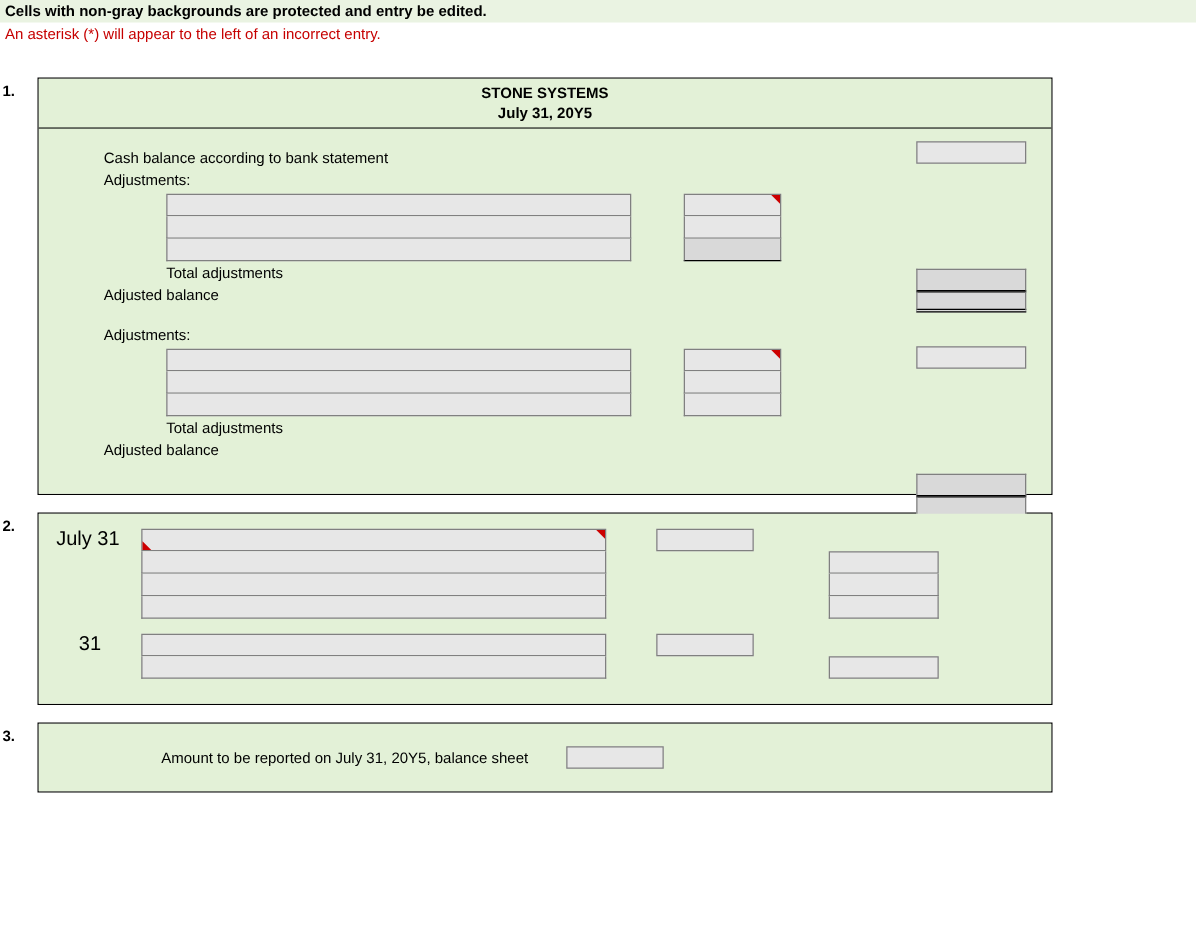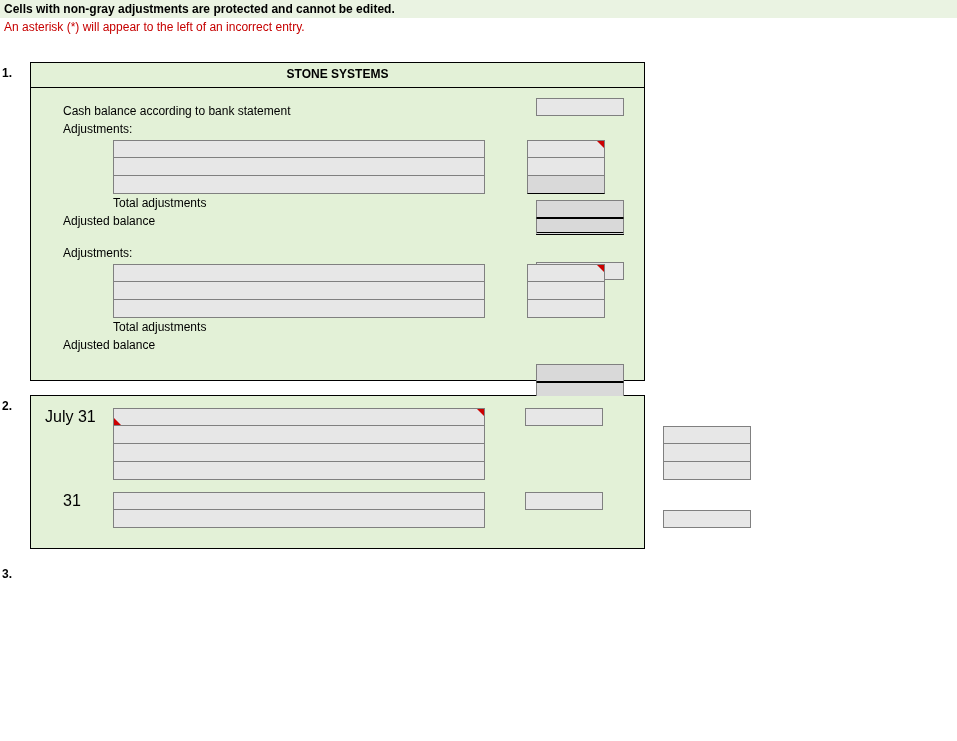--- a/index.html
+++ b/index.html
@@ -33,34 +33,34 @@
     margin-bottom: 14px;
   }
   .prob-num {
     width: 30px;
     font-weight: bold;
     font-size: 12px;
     padding-top: 4px;
     padding-left: 2px;
   }
   .panel {
-    width: 615px;
+    width: 812px;
     border: 1px solid #000;
   }
   .panel-header {
     background: #e3f1d7;
     border-bottom: 1px solid #000;
     text-align: center;
     font-weight: bold;
     padding: 4px 0 4px 0;
     line-height: 1.3;
   }
   .panel-body {
     background: #e3f1d7;
-    padding: 8px 12px 14px 4px;
+    padding: 8px 12px 14px 24px;
     position: relative;
   }
   .label {
     font-size: 12px;
     color: #000;
     margin: 2px 0 4px 0;
   }
   .indent1 { padding-left: 28px; }
   .indent3 { padding-left: 78px; }
   
@@ -142,30 +142,31 @@
     display: flex;
     align-items: center;
     gap: 30px;
     padding: 6px 0 6px 86px;
   }
   .panel-body.s3 { padding: 12px; }
 </style>
 </head>
 <body>
 
-<div class="topbar1">Cells with non-gray adjustments are protected and cannot be edited.</div>
+<div class="topbar1">Cells with non-gray backgrounds are protected and entry be edited.</div>
 <div class="topbar2">An asterisk (*) will appear to the left of an incorrect entry.</div>
 
 <div class="work-area">
 
   <div class="problem-row">
     <div class="prob-num">1.</div>
     <div class="panel">
       <div class="panel-header">
         <div>STONE SYSTEMS</div>
+        <div>July 31, 20Y5</div>
       </div>
       <div class="panel-body" style="padding-bottom:24px;">
 
         <div style="height:6px;"></div>
         <div class="label indent1">Cash balance according to bank statement</div>
         <span class="cell amt-lg right-cell" style="top:10px;"></span>
 
         <div class="label indent1">Adjustments:</div>
 
         <div class="adj-line">
@@ -277,15 +278,23 @@
             <div></div>
             <div></div>
           <span class="cell amt-lg"></span>
         </div>
       </div>
     </div>
   </div>
 
   <div class="problem-row">
     <div class="prob-num">3.</div>
+    <div class="panel">
+      <div class="panel-body s3">
+        <div class="s3-row">
+          <div class="label" style="margin:0;">Amount to be reported on July 31, 20Y5, balance sheet</div>
+          <span class="cell amt-sm"></span>
+        </div>
+      </div>
+    </div>
   </div>
 
 </div>
 
 </body></html>

